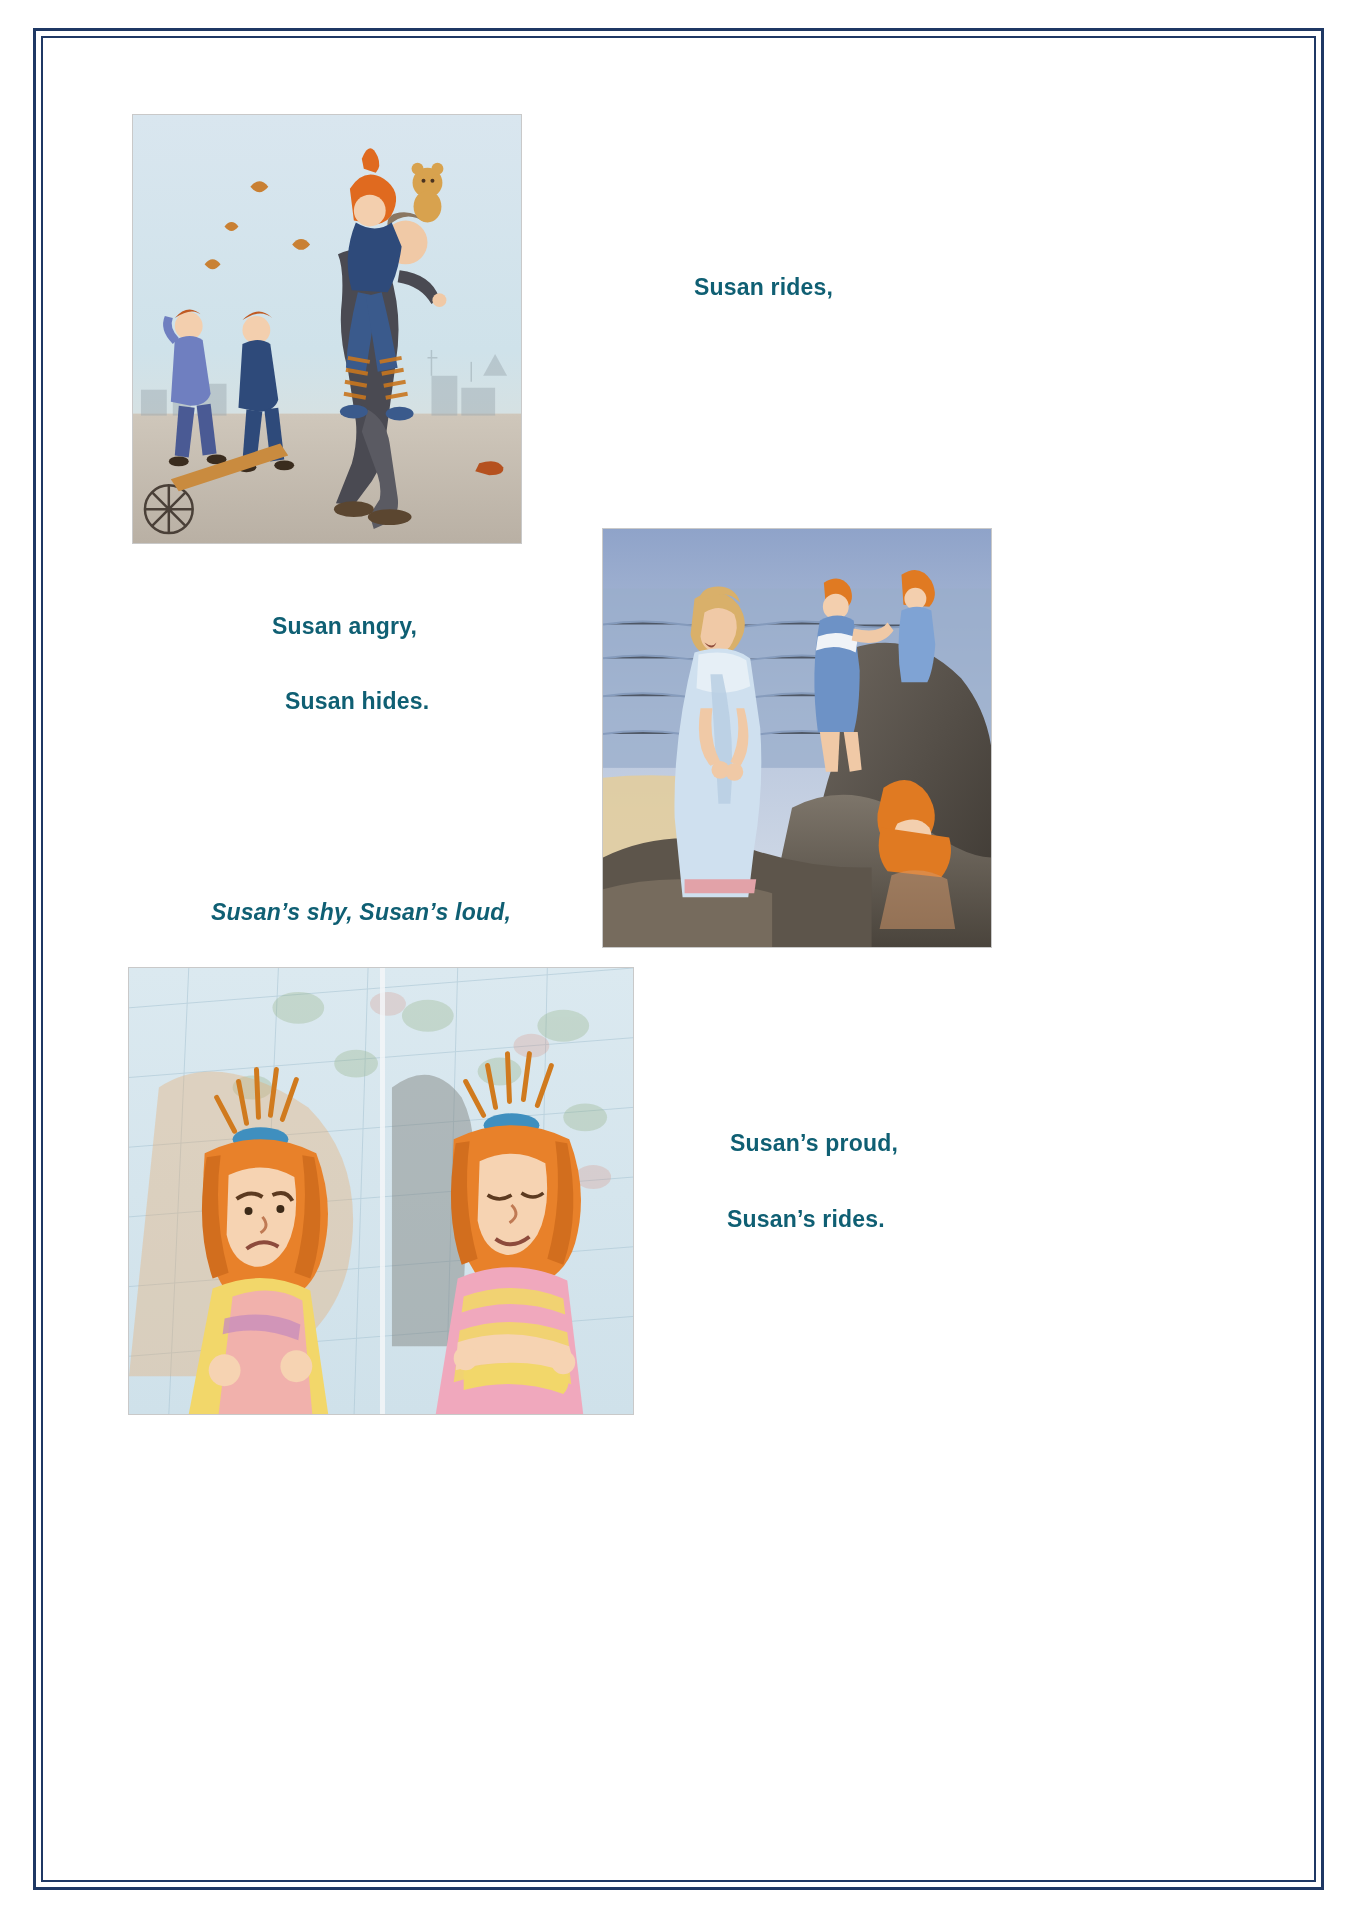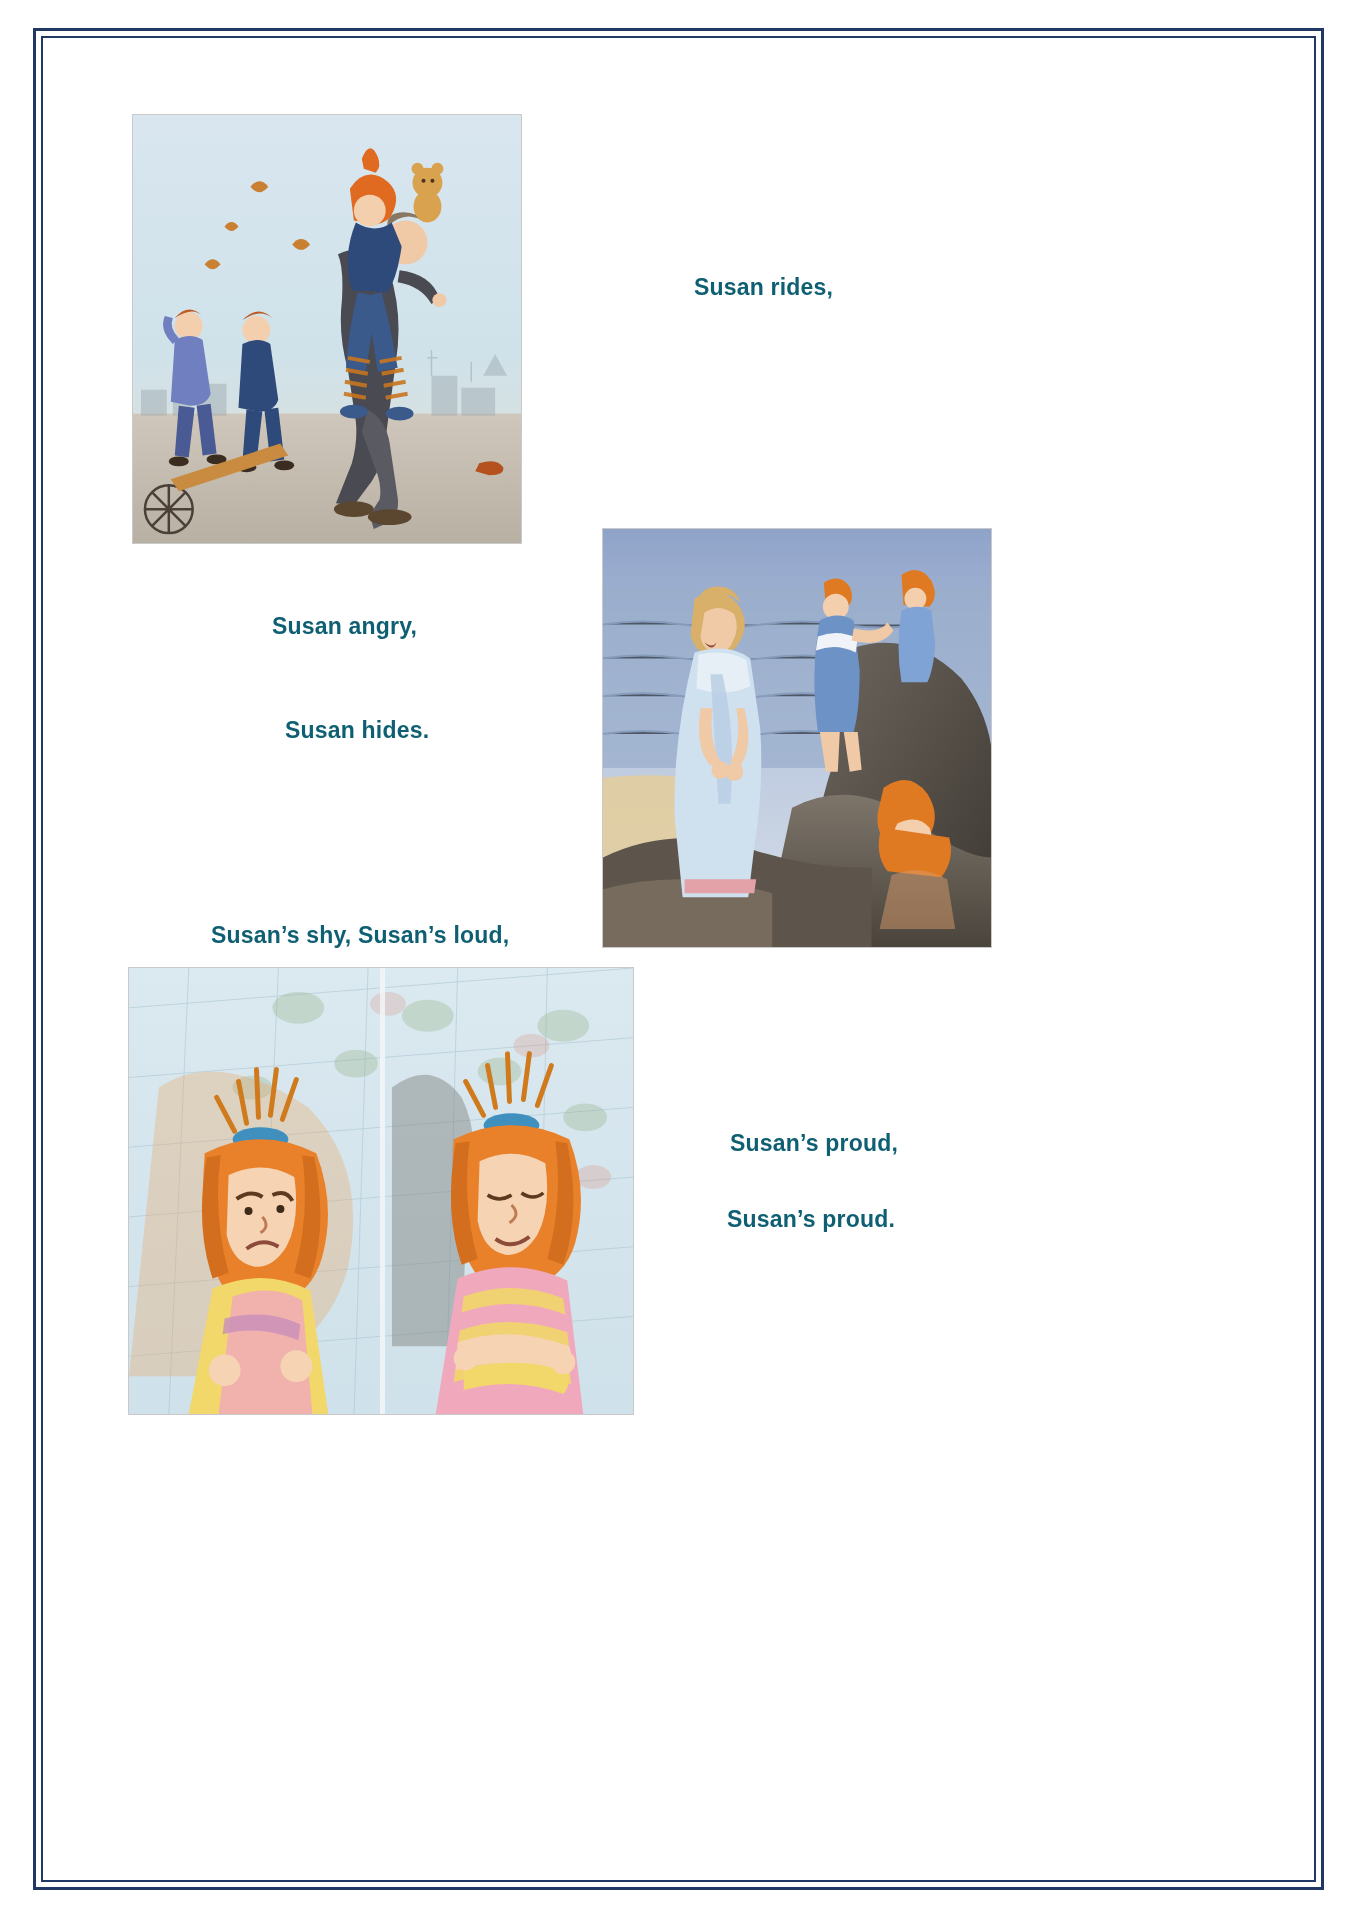--- a/index.html
+++ b/index.html
@@ -64,22 +64,22 @@
     box-sizing: border-box;
     border: 1px solid #c9c9c9;
     overflow: hidden;
     background: #e8eef2;
   }
   .illustration svg { display: block; width: 100%; height: 100%; }
 
   
   #cap-rides   { left: 694px; top: 274px; }
   #cap-swims   { left: 272px; top: 613px; }
-  #cap-hides   { left: 285px; top: 717px; }
-  #cap-shyloud { left: 211px; top: 922px; }
+  #cap-hides   { left: 285px; top: 688px; }
+  #cap-shyloud { left: 211px; top: 899px; font-style: italic; }
   #cap-angry   { left: 730px; top: 1130px; }
   #cap-proud   { left: 727px; top: 1206px; }
 
   
   #img-rides { left: 132px; top: 114px;  width: 390px; height: 430px; }
   #img-beach { left: 602px; top: 528px;  width: 390px; height: 420px; }
   #img-moods { left: 128px; top: 967px;  width: 506px; height: 448px; }
 </style>
 </head>
 <body>
@@ -379,16 +379,16 @@
           <path d="M330 376 q54 -18 112 4 q6 18 -4 28 q-52 -20 -110 -4z" fill="#f6d3b2"></path>
           <path d="M336 404 q54 -16 104 2 q4 14 -4 22 q-48 -18 -100 -4z" fill="#f2d76a"></path>
           <circle cx="338" cy="392" r="12" fill="#f6d3b2"></circle>
           <circle cx="436" cy="396" r="12" fill="#f6d3b2"></circle>
         </g>
       </svg>
     </div>
 
     <div class="caption" id="cap-angry">Susan’s proud,</div>
 
-    <div class="caption" id="cap-proud">Susan’s proud.</div>
+    <div class="caption" id="cap-proud">Susan’s rides.</div>
 
   </div>
 </div>
 
 </body></html>

